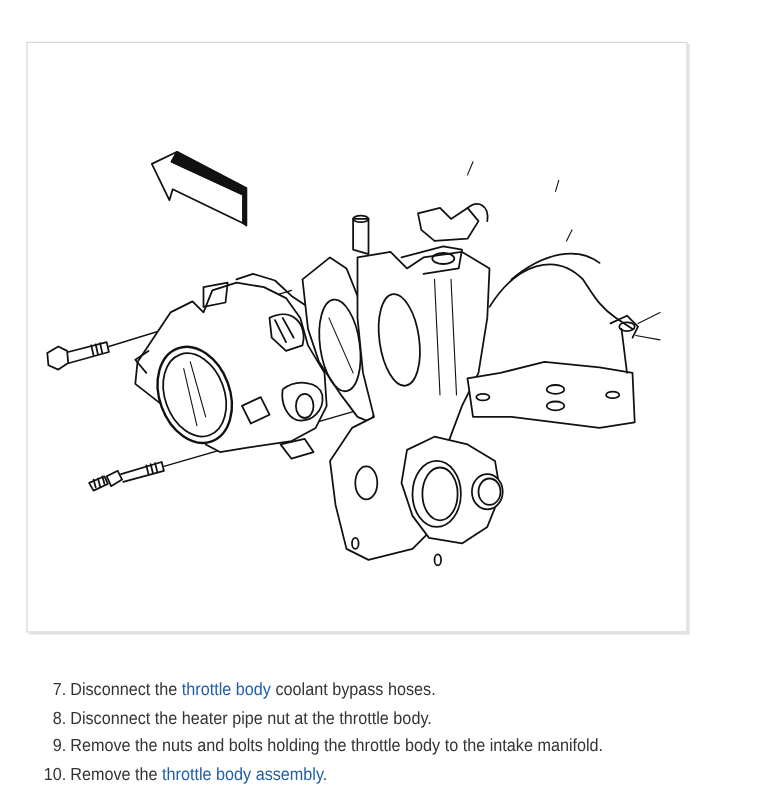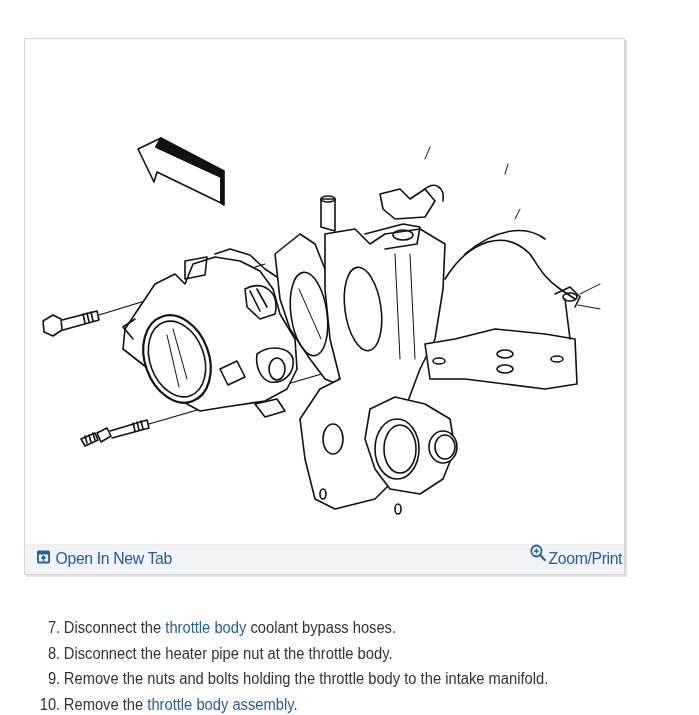--- a/index.html
+++ b/index.html
@@ -172,42 +172,20 @@
           <path d="M420 240 C445 200 480 190 505 215 C515 230 520 240 535 250 L550 260"></path>
           <path d="M440 215 C470 190 500 185 520 200"></path>
           <path d="M540 260 L545 300 M530 255 L545 248 L555 258 L550 268"></path>
           <ellipse cx="545" cy="258" rx="7" ry="4"></ellipse>
           <path d="M555 255 L575 245 M553 266 L575 270" stroke-width="1"></path>
           <path d="M490 180 L495 170 M480 135 L483 125 M400 120 L405 108" stroke-width="1"></path>
         </g>
       </g>
     </svg>
   </div>
-  <div class="figure-footer">
-    <a class="footer-link open-tab-link">
-      <span class="icon">
-        <svg width="14" height="14" viewBox="0 0 14 14">
-          <rect x="1" y="1.5" width="12" height="11" rx="1" fill="none" stroke="#1f5ea8" stroke-width="2"></rect>
-          <rect x="1" y="1.5" width="12" height="3" fill="#1f5ea8"></rect>
-          <path d="M7 11 L7 6.5 M4.8 8.5 L7 6.2 L9.2 8.5" fill="none" stroke="#1f5ea8" stroke-width="1.6"></path>
-        </svg>
-      </span>
-      <span>Open In New Tab</span>
-    </a>
-    <a class="footer-link zoom-link">
-      <span class="icon" style="margin-right:2px; margin-top:-8px;">
-        <svg width="18" height="18" viewBox="0 0 18 18">
-          <circle cx="7" cy="7" r="5.5" fill="none" stroke="#1f5ea8" stroke-width="1.8"></circle>
-          <path d="M7 4.5 V9.5 M4.5 7 H9.5" stroke="#1f5ea8" stroke-width="1.4"></path>
-          <path d="M11 11 L16 16" stroke="#1f5ea8" stroke-width="2.4" stroke-linecap="round"></path>
-        </svg>
-      </span>
-      <span>Zoom/Print</span>
-    </a>
-  </div>
 </div>
 
 <ol class="steps">
   <li>
     <span class="step-num">7.</span><span>Disconnect the </span><span class="link">throttle body</span><span> coolant bypass hoses.</span>
   </li>
   <li>
     <span class="step-num">8.</span><span>Disconnect the heater pipe nut at the throttle body.</span>
   </li>
   <li>

